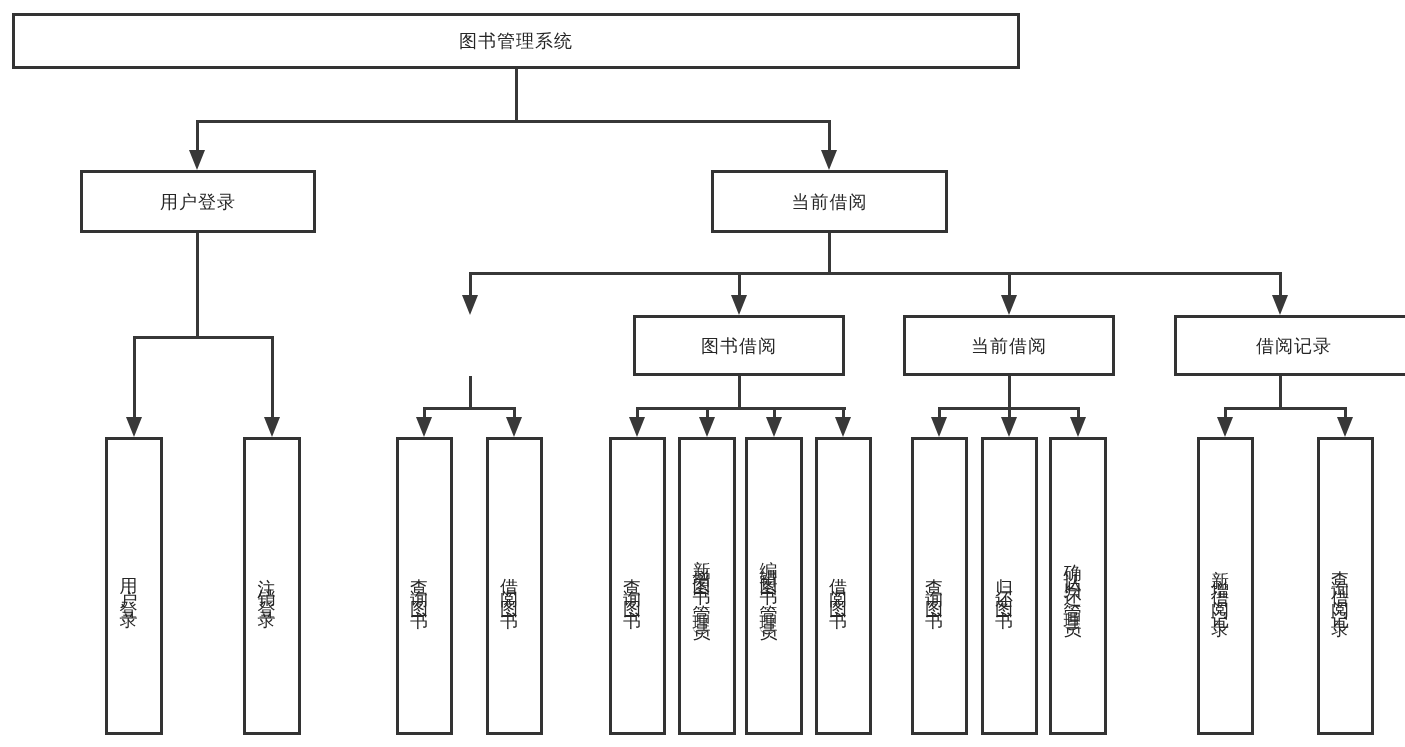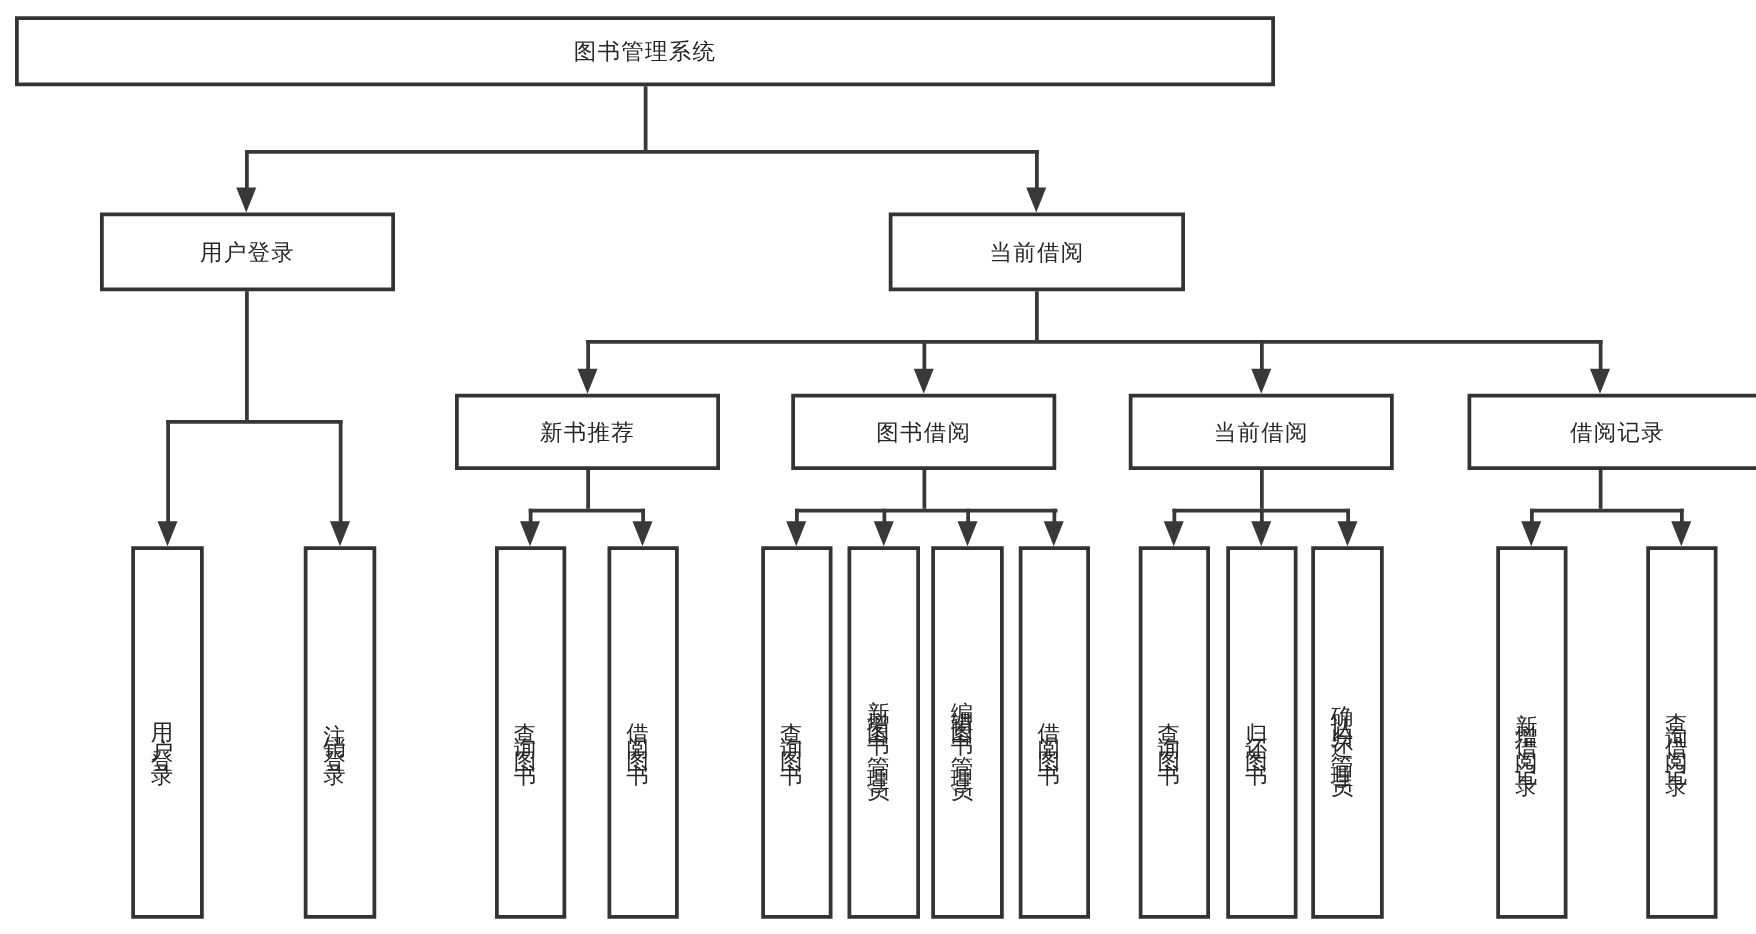--- a/index.html
+++ b/index.html
@@ -71,23 +71,20 @@
   <div class="hl" style="left:469px;top:272px;width:813px;"></div>
   <div class="vl" style="left:469px;top:272px;height:28px;"></div>
   <div class="arr" style="left:462px;top:295px;"></div>
   <div class="vl" style="left:738px;top:272px;height:28px;"></div>
   <div class="arr" style="left:731px;top:295px;"></div>
   <div class="vl" style="left:1008px;top:272px;height:28px;"></div>
   <div class="arr" style="left:1001px;top:295px;"></div>
   <div class="vl" style="left:1279px;top:272px;height:28px;"></div>
   <div class="arr" style="left:1272px;top:295px;"></div>
 
-  <div class="box" style="left:364px;top:315px;width:212px;height:61px;">
-    <span>新书推荐</span>
-  </div>
   <div class="box" style="left:903px;top:315px;width:212px;height:61px;">
     <span>当前借阅</span>
   </div>
   <div class="box" style="left:633px;top:315px;width:212px;height:61px;">
     <span>图书借阅</span>
   </div>
   <div class="box" style="left:1174px;top:315px;width:240px;height:61px;">
     <span>借阅记录</span>
   </div>
 

